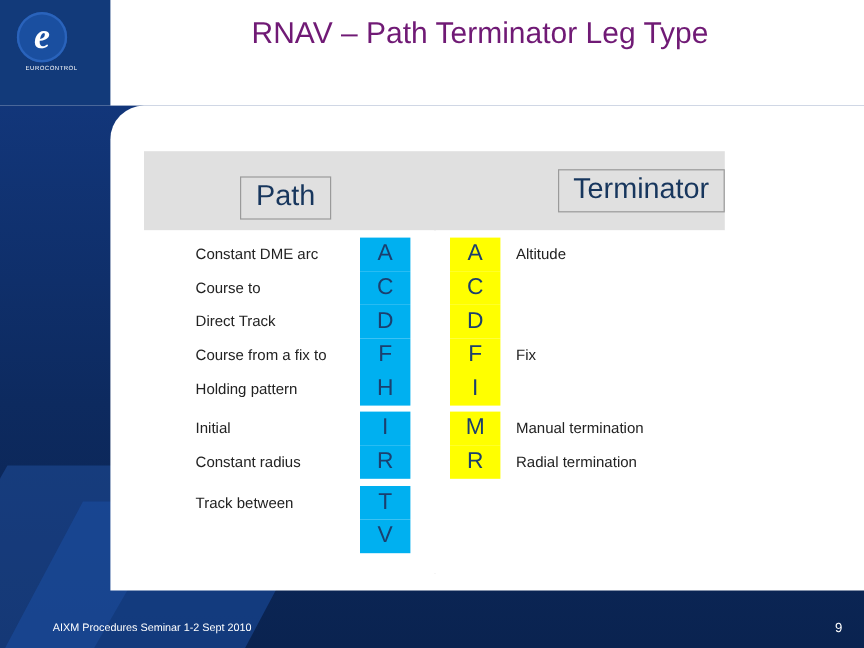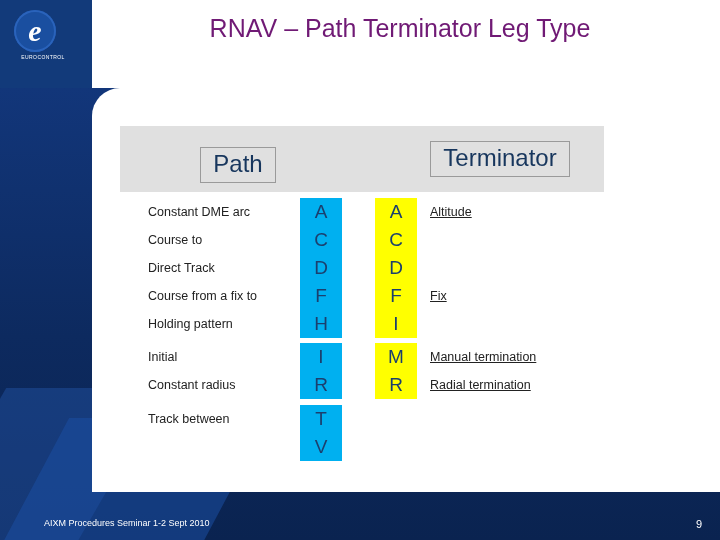--- a/index.html
+++ b/index.html
@@ -137,21 +137,21 @@
     display: flex;
     align-items: center;
     justify-content: center;
   }
   .head-term-cell {
     position: absolute;
     left: 236px; top: 0;
     width: 248px; height: 66px;
     display: flex;
     align-items: center;
-    justify-content: center;
+    justify-content: flex-end;
     padding-left: 40px;
     box-sizing: border-box;
   }
   .head-label {
     font-size: 24px;
     color: #17365d;
     padding: 2px 12px 4px 12px;
     border: 1px solid #9a9a9a;
     background: #e0e0e0;
     font-family: "Liberation Sans", sans-serif;
@@ -173,21 +173,21 @@
     background: #bdbdbd;
   }
 
   
   .row {
     position: absolute;
     height: 28px;
   }
   .path-text {
     position: absolute;
-    left: 28px;
+    left: 43px;
     width: 160px;
     font-size: 12.5px;
     color: #222222;
     line-height: 28px;
     font-family: "Liberation Sans", sans-serif;
     white-space: nowrap;
   }
   .code-cell {
     position: absolute;
     width: 42px;
@@ -209,21 +209,20 @@
   }
   .term-text {
     position: absolute;
     left: 310px;
     width: 180px;
     font-size: 12.5px;
     color: #222222;
     line-height: 28px;
     font-family: "Liberation Sans", sans-serif;
     white-space: nowrap;
-    text-decoration: underline;
   }
 
   
   .footer-text {
     position: absolute;
     left: 44px; bottom: 12px;
     font-size: 9px;
     color: #ffffff;
     font-family: "Liberation Sans", sans-serif;
     margin-top: 24px;

